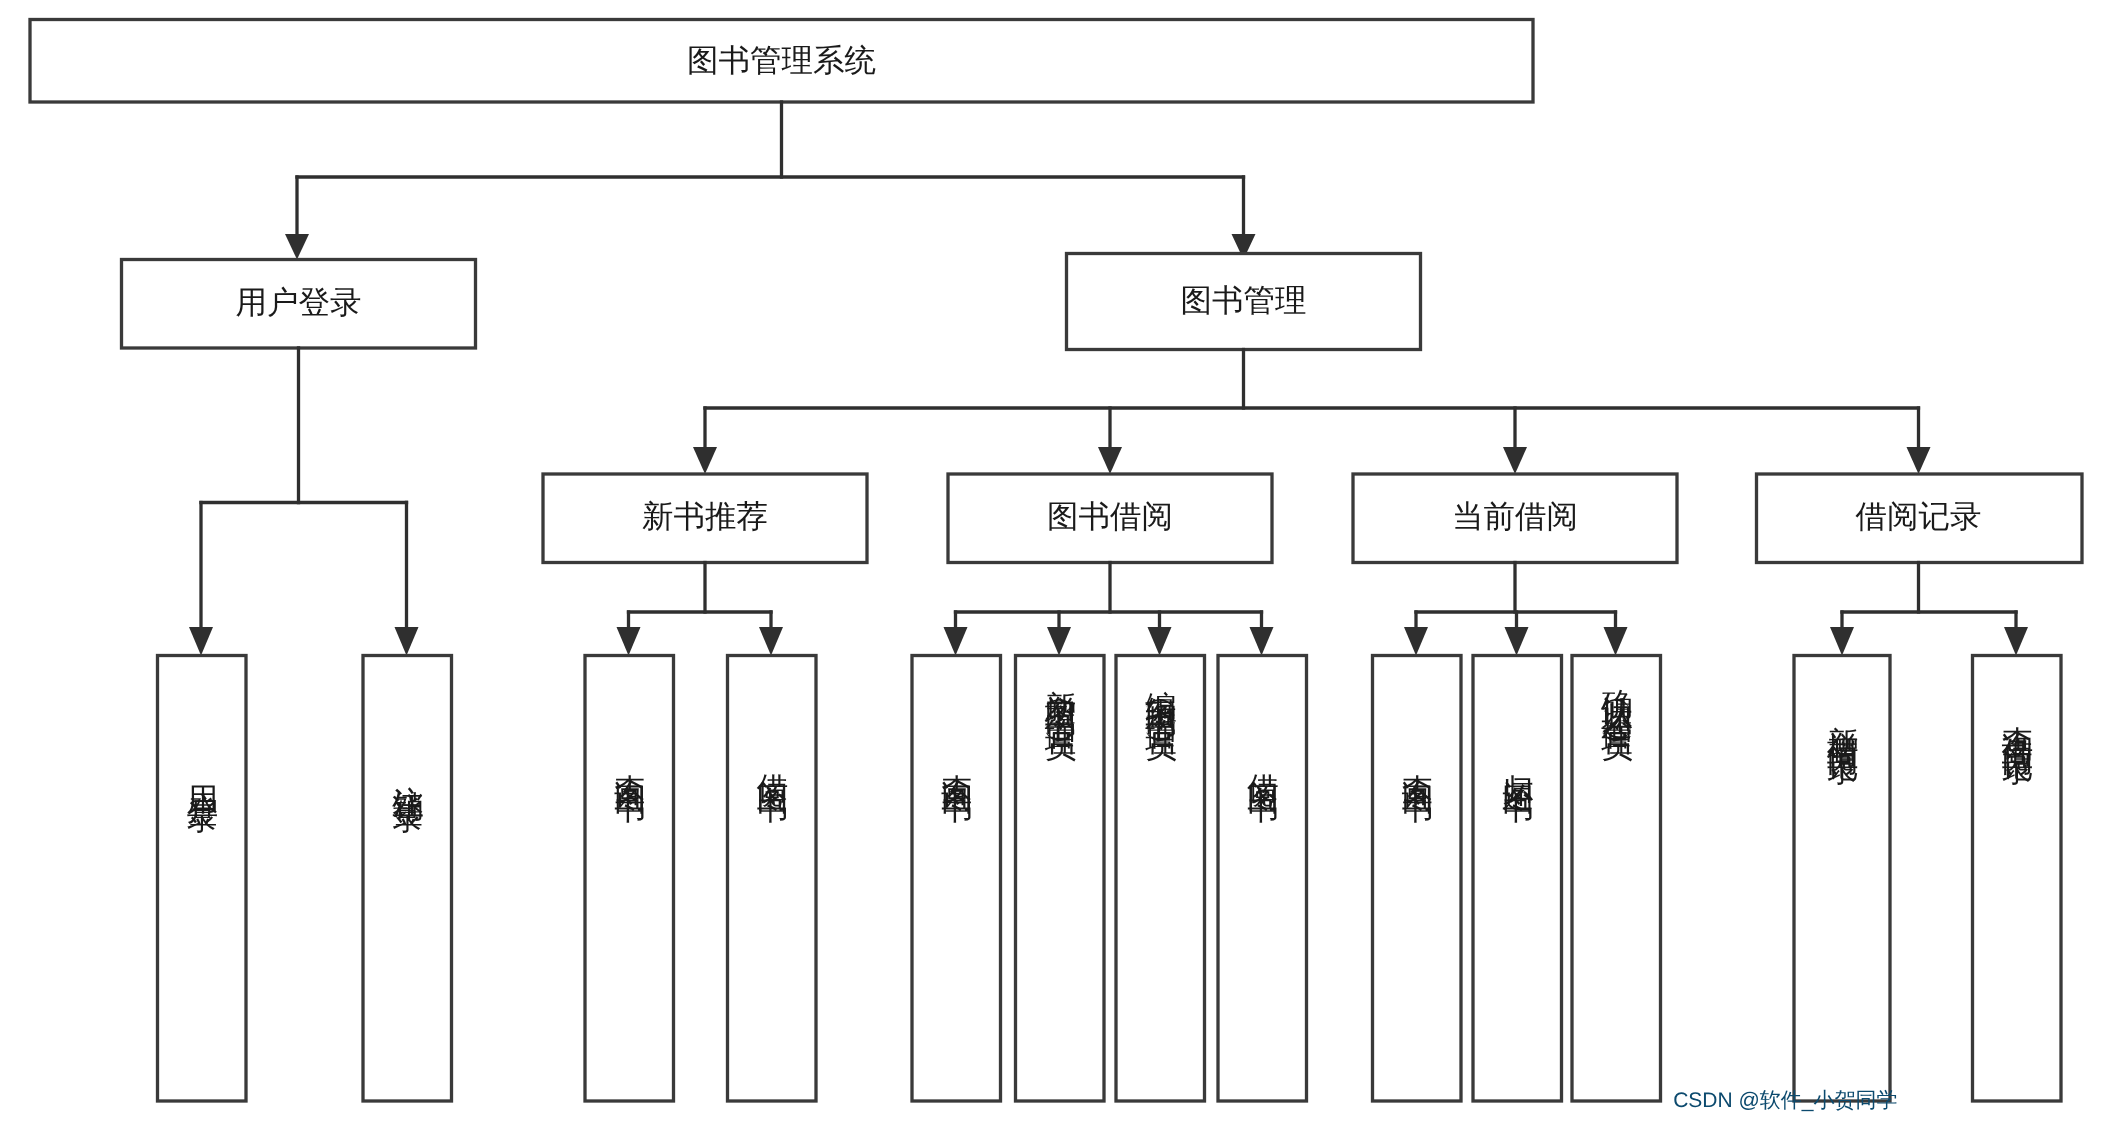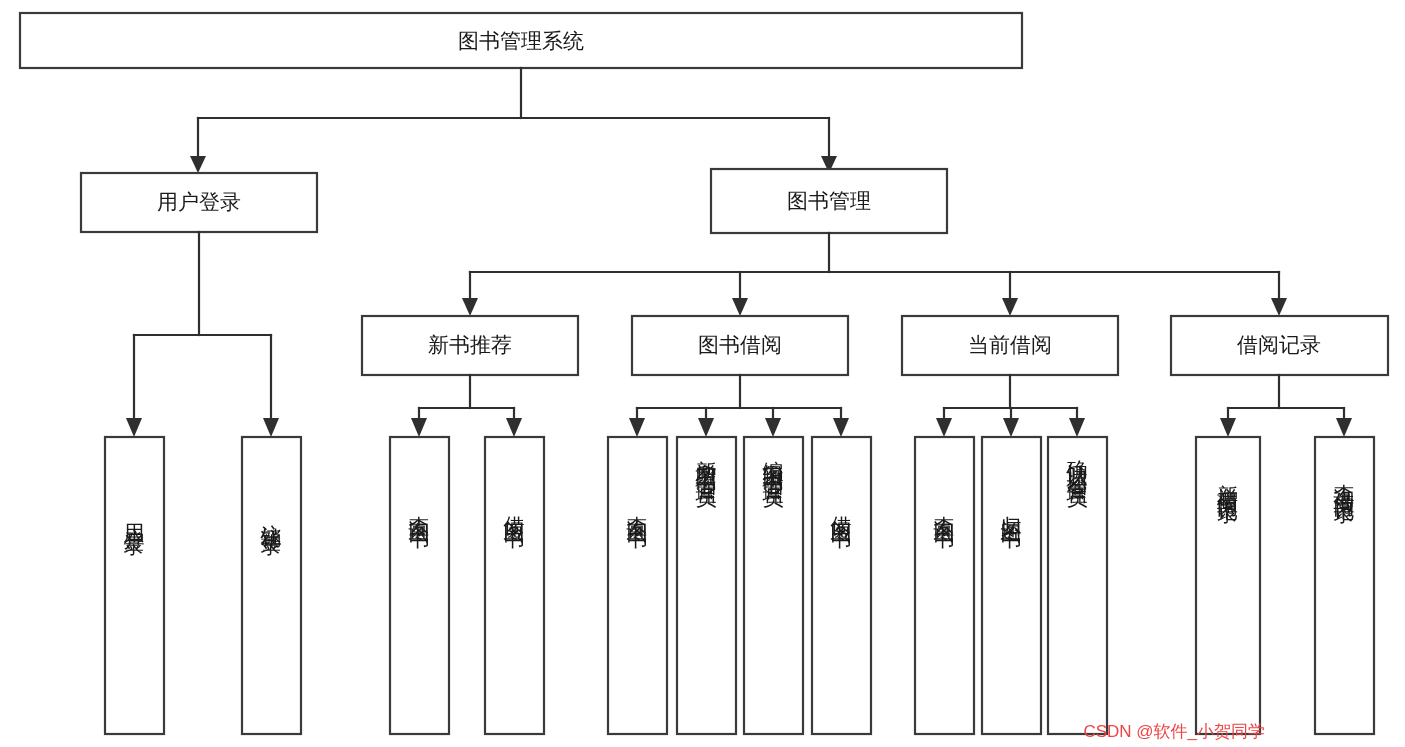--- a/index.html
+++ b/index.html
@@ -64,22 +64,22 @@
     line-height: 1.0;
     color: #1a1a1a;
     letter-spacing: 4px;
     white-space: nowrap;
   }
   .watermark {
     position: absolute;
     right: 12px;
     bottom: 4px;
     font-family: "Liberation Sans", "DejaVu Sans", sans-serif;
-    font-size: 17px;
-    color: #ef4444;
+    font-size: 14px;
+    color: #0c4a6e;
     white-space: nowrap;
     pointer-events: none;
   }
 </style>
 </head>
 <body>
 
 <div id="diagram-root">
 
   <svg id="tree-svg" viewBox="0 0 1405 747">

